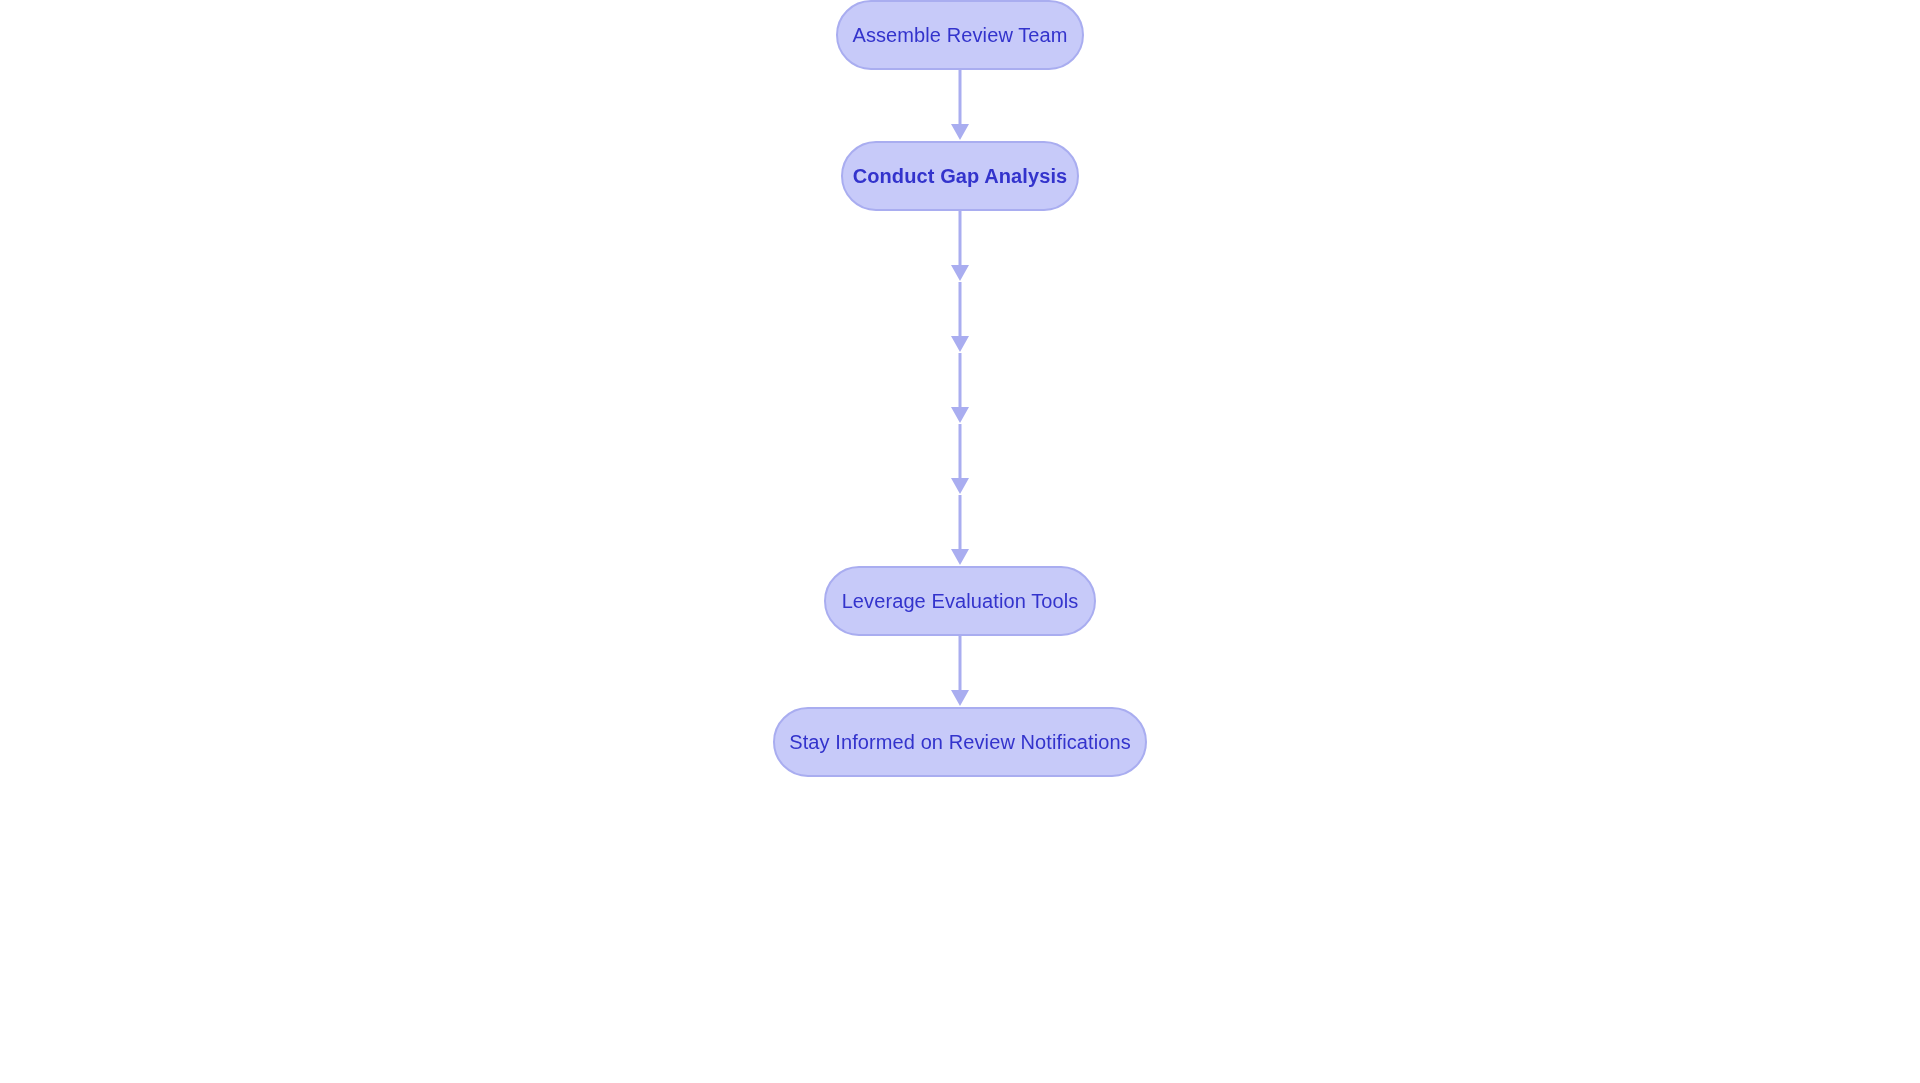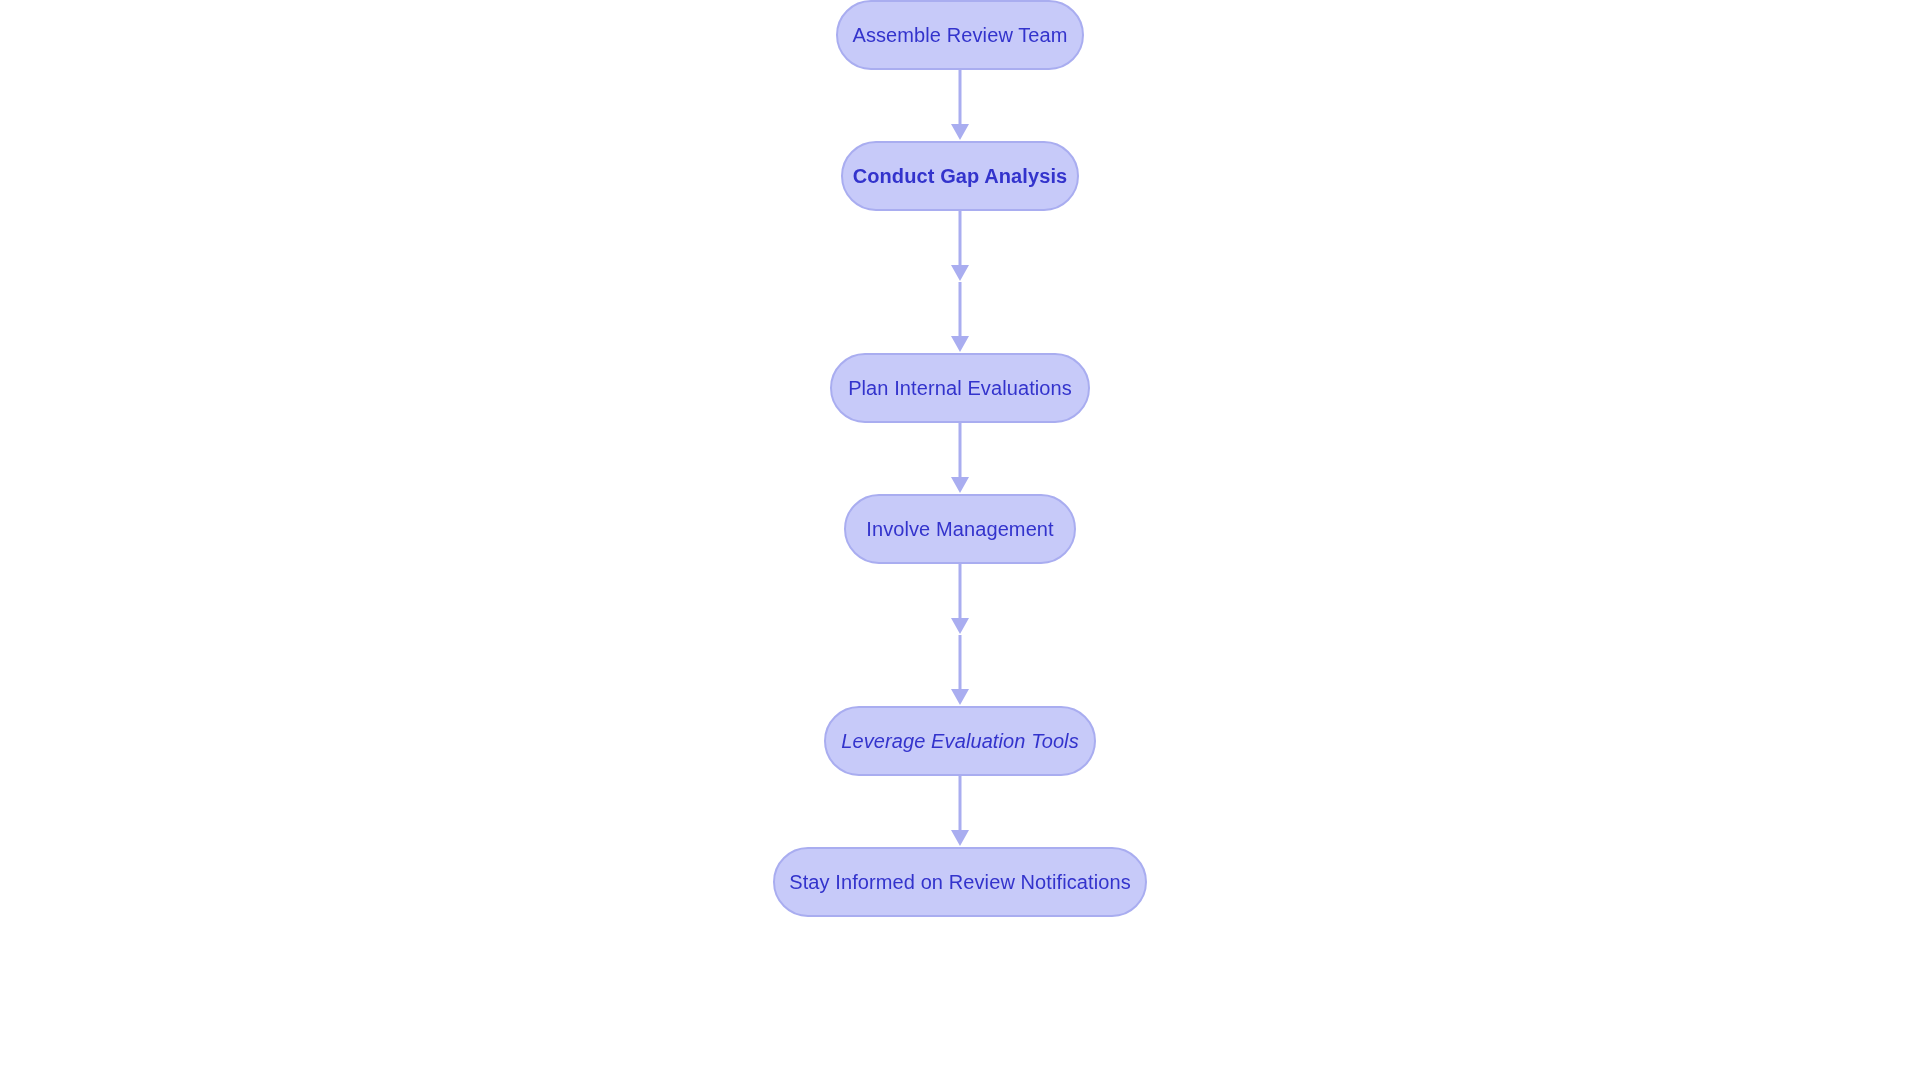--- a/index.html
+++ b/index.html
@@ -107,45 +107,39 @@
       <div class="conn-line"></div>
       <div class="conn-head"></div>
     </div>
 
 
     <div class="flow-connector">
       <div class="conn-line"></div>
       <div class="conn-head"></div>
     </div>
 
-    <div class="flow-node" style="width:260px;">
-      <span class="flow-node-label">Plan Internal Evaluations</span>
-    </div>
-
-    <div class="flow-connector">
-      <div class="conn-line"></div>
-      <div class="conn-head"></div>
-    </div>
-
-    <div class="flow-node" style="width:232px;">
-      <span class="flow-node-label">Involve Management</span>
-    </div>
 
     <div class="flow-connector">
       <div class="conn-line"></div>
       <div class="conn-head"></div>
     </div>
 
 
     <div class="flow-connector">
       <div class="conn-line"></div>
       <div class="conn-head"></div>
     </div>
 
-    <div class="flow-node" style="width:272px;font-style:italic;">
+
+    <div class="flow-connector">
+      <div class="conn-line"></div>
+      <div class="conn-head"></div>
+    </div>
+
+    <div class="flow-node" style="width:272px;">
       <span class="flow-node-label">Leverage Evaluation Tools</span>
     </div>
 
     <div class="flow-connector">
       <div class="conn-line"></div>
       <div class="conn-head"></div>
     </div>
 
     <div class="flow-node" style="width:374px;">
       <span class="flow-node-label">Stay Informed on Review Notifications</span>

